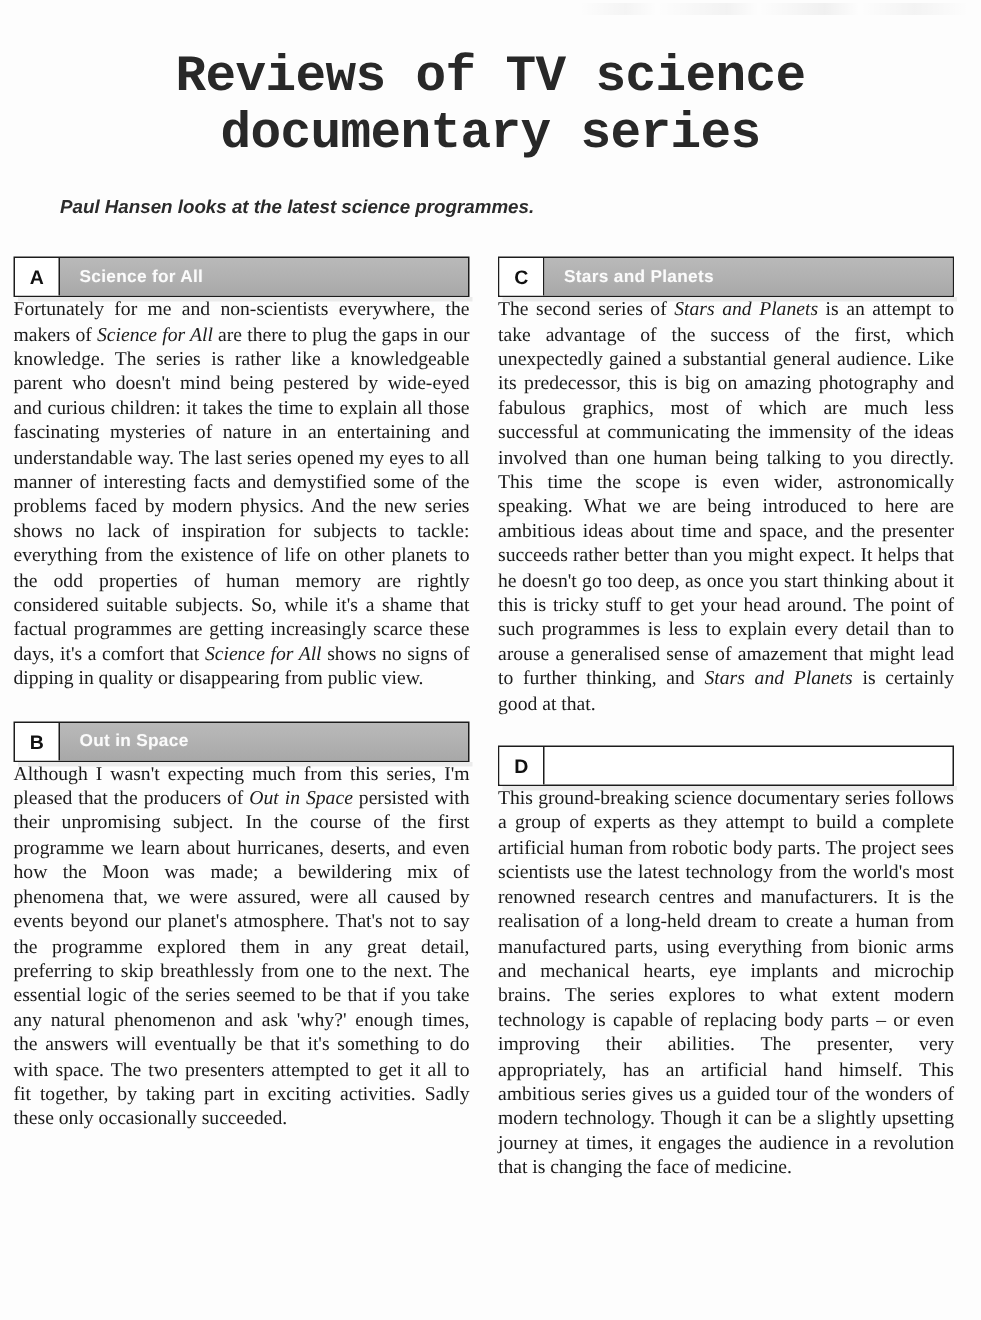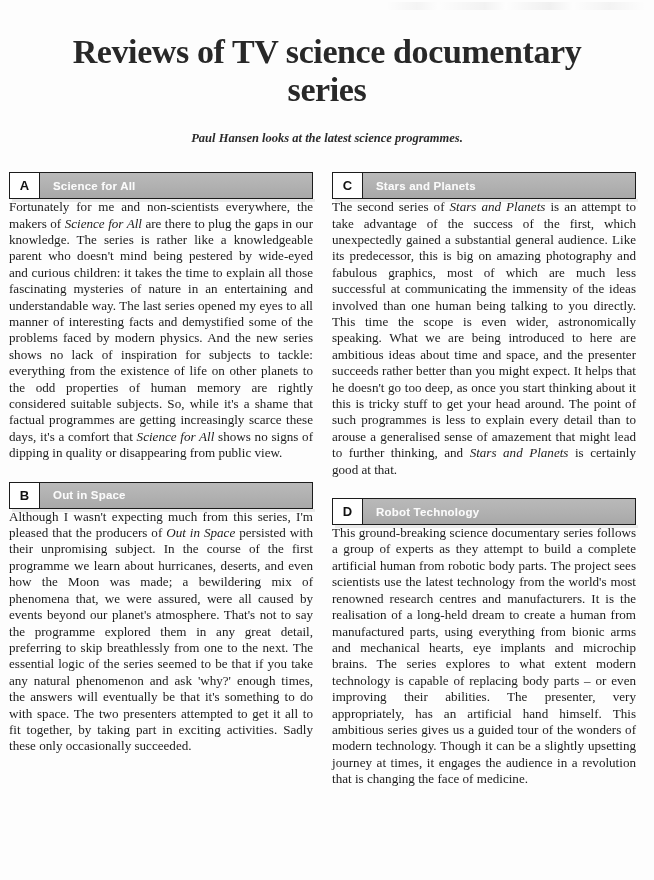--- a/index.html
+++ b/index.html
@@ -41,33 +41,32 @@
         rgba(0,0,0,0.00) 72%,
         rgba(0,0,0,0.04) 86%,
         rgba(0,0,0,0.00) 100%);
     pointer-events: none;
   }
 
   .headline {
     margin: 0;
     padding: 33px 60px 0 60px;
     text-align: center;
-    font-family: Liberation Serif, serif;
+    font-family: Liberation Mono, monospace;
     font-weight: bold;
     font-size: 34px;
     line-height: 1.12;
     letter-spacing: -0.4px;
     color: #282828;
   }
 
   .standfirst {
     margin: 0;
     padding: 22px 40px 0 40px;
-    text-align: center;
-    font-family: Liberation Serif, serif;
+    font-family: Liberation Sans, sans-serif;
     font-style: italic;
     font-weight: bold;
     font-size: 12.5px;
     color: #2b2b2b;
   }
 
   .columns {
     display: flex;
     gap: 19px;
     padding: 26px 9px 0 9px;
@@ -186,21 +185,20 @@
         <div class="sec-head">
           <div class="sec-letter">C</div>
           <div class="sec-title">Stars and Planets</div>
         </div>
         <div class="sec-body">The second series of <em>Stars and Planets</em> is an attempt to take advantage of the success of the first, which unexpectedly gained a substantial general audience. Like its predecessor, this is big on amazing photography and fabulous graphics, most of which are much less successful at communicating the immensity of the ideas involved than one human being talking to you directly. This time the scope is even wider, astronomically speaking. What we are being introduced to here are ambitious ideas about time and space, and the presenter succeeds rather better than you might expect. It helps that he doesn't go too deep, as once you start thinking about it this is tricky stuff to get your head around. The point of such programmes is less to explain every detail than to arouse a generalised sense of amazement that might lead to further thinking, and <em>Stars and Planets</em> is certainly good at that.</div>
       </div>
 
       <div class="section">
         <div class="sec-head">
           <div class="sec-letter">D</div>
-          <div class="sec-title">Robot Technology</div>
         </div>
         <div class="sec-body">This ground-breaking science documentary series follows a group of experts as they attempt to build a complete artificial human from robotic body parts. The project sees scientists use the latest technology from the world's most renowned research centres and manufacturers. It is the realisation of a long-held dream to create a human from manufactured parts, using everything from bionic arms and mechanical hearts, eye implants and microchip brains. The series explores to what extent modern technology is capable of replacing body parts – or even improving their abilities. The presenter, very appropriately, has an artificial hand himself. This ambitious series gives us a guided tour of the wonders of modern technology. Though it can be a slightly upsetting journey at times, it engages the audience in a revolution that is changing the face of medicine.</div>
       </div>
 
     </div>
 
   </div>
 </div>
 
 </body></html>

